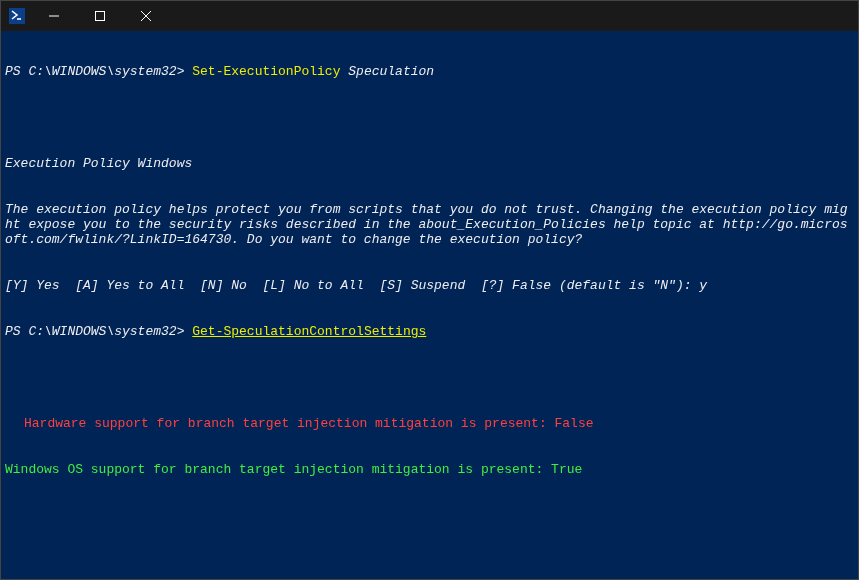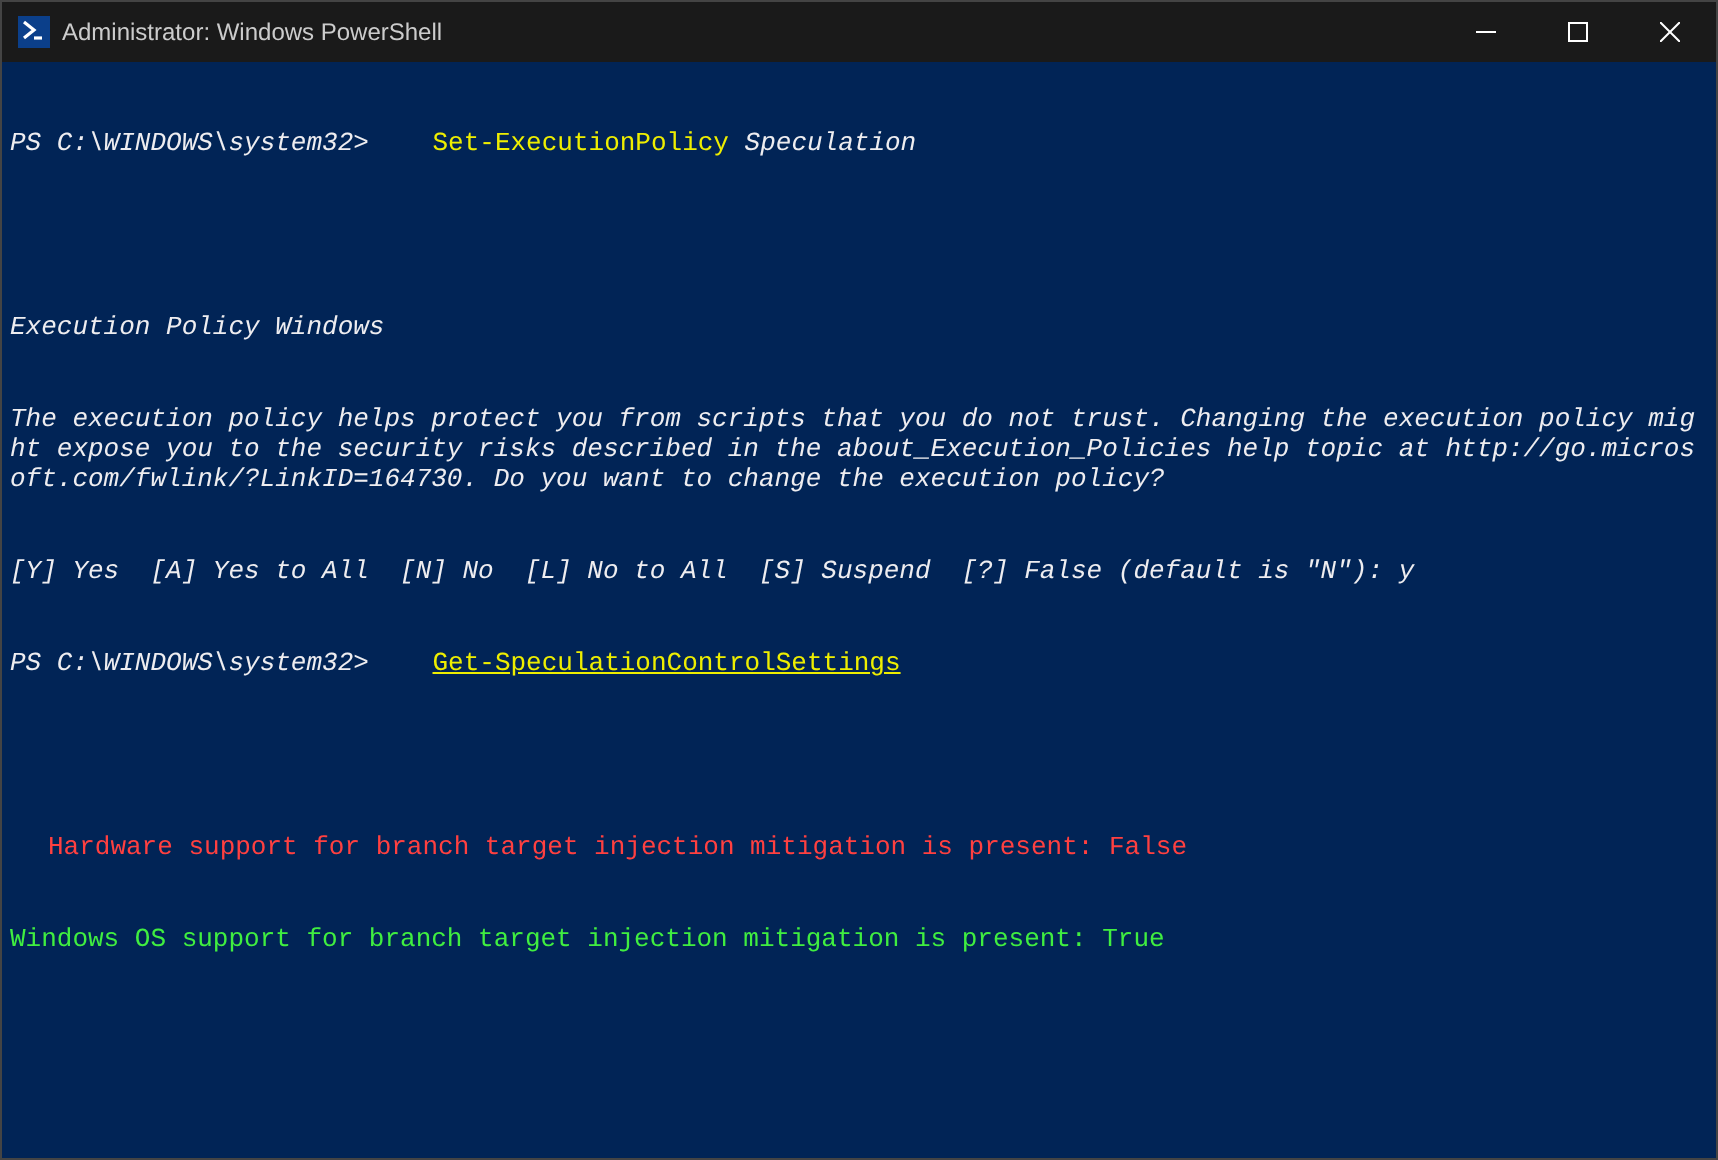--- a/index.html
+++ b/index.html
@@ -50,40 +50,39 @@
       background: #012456;
       color: #ccc;
       padding: 2px 4px;
       font-size: 13px;
       line-height: 1.18;
       overflow: hidden;
       white-space: pre-wrap;
       word-break: break-all;
     }
     .c-white { color: #eeedf0; font-style: italic; }
-    .c-yellow { color: #eeee00; margin-left: 24px; }
+    .c-yellow { color: #eeee00; }
     .c-cyan { color: #00eeee; }
     .c-red { color: #ff4040; margin-left: 19px; }
     .c-green { color: #40ee40; }
     .underline { text-decoration: underline; }
     .blank { height: 1.18em; }
   </style>
 </head>
 <body>
 
 <div class="window">
   <div class="titlebar">
     <span class="title-icon">
       <svg width="16" height="16" viewBox="0 0 16 16">
           <rect width="16" height="16" fill="#0b3f8a"></rect>
           <path d="M3 3 L8 7 L3 11" stroke="#fff" stroke-width="1.6" fill="none"></path>
           <path d="M8 11 L12 11" stroke="#fff" stroke-width="1.6"></path>
         </svg>
     </span>
-    <span class="title-text">Administrator: Windows PowerShell</span>
     <div class="win-controls">
       <div class="win-btn">
         <svg width="10" height="10">
             <line x1="0" y1="5" x2="10" y2="5" stroke="#fff" stroke-width="1"></line>
           </svg>
       </div>
       <div class="win-btn">
         <svg width="10" height="10">
             <rect x="0.5" y="0.5" width="9" height="9" fill="none" stroke="#fff" stroke-width="1"></rect>
           </svg>

